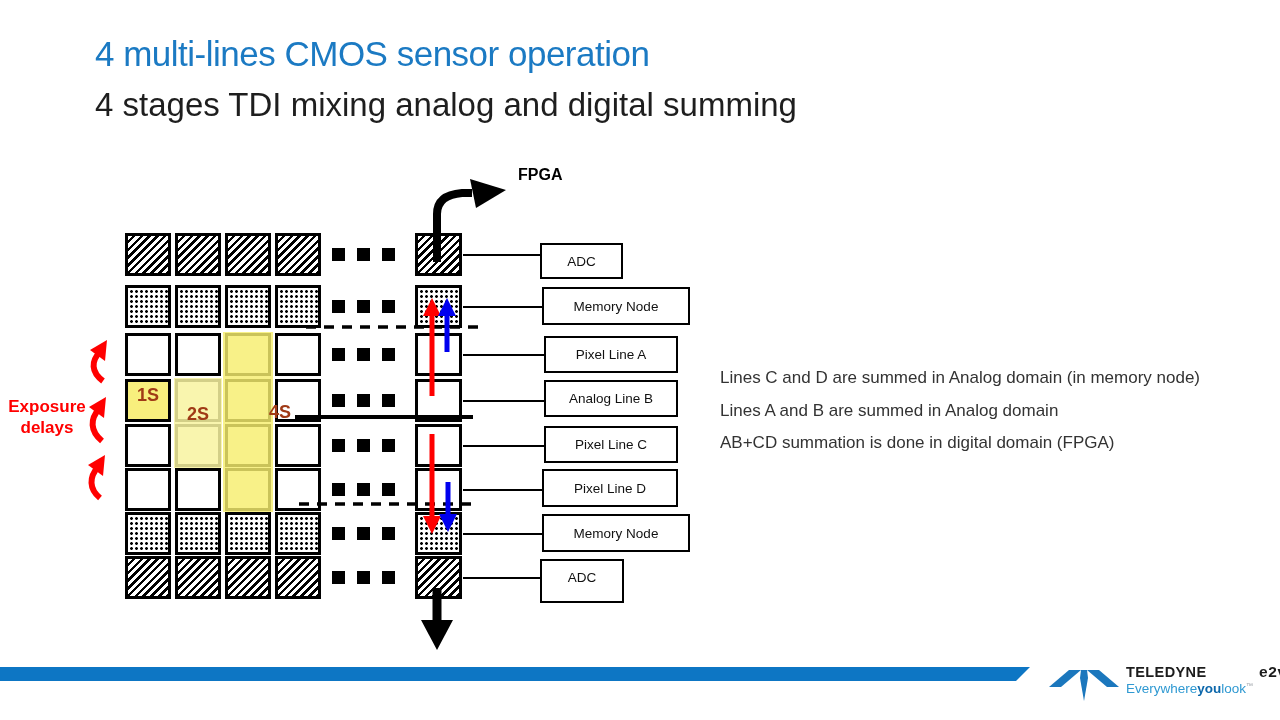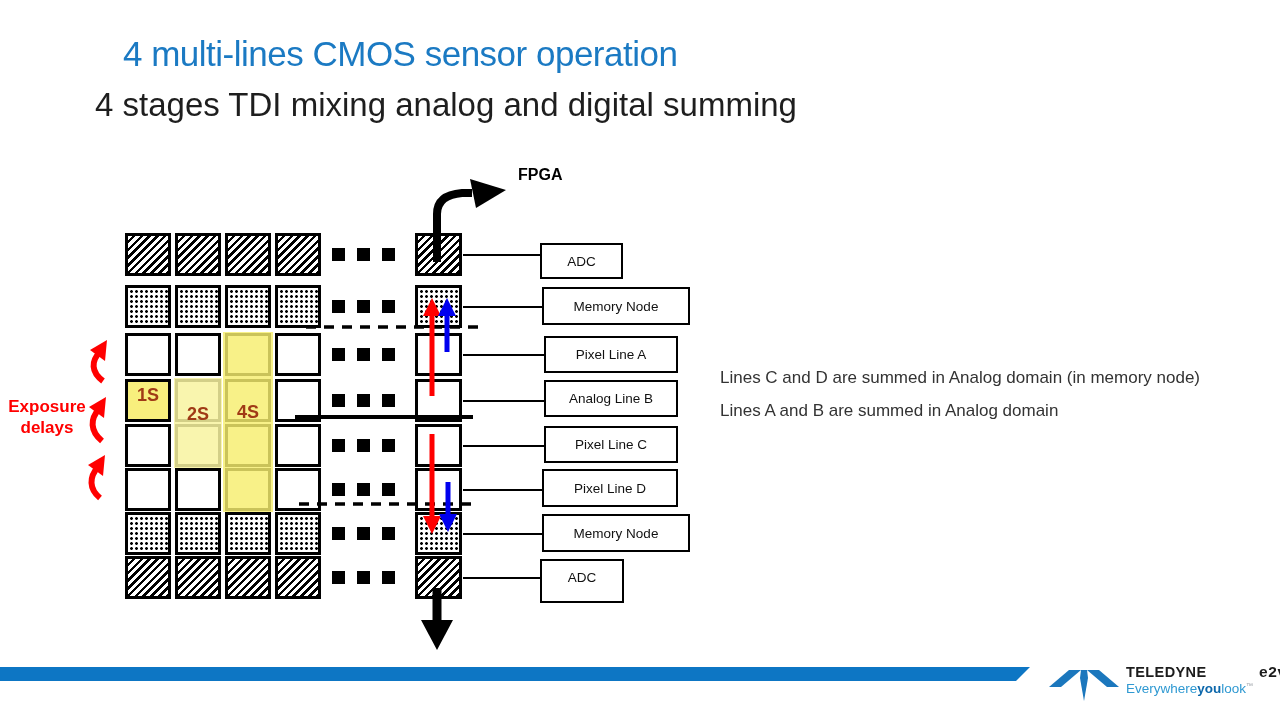--- a/index.html
+++ b/index.html
@@ -1,20 +1,20 @@
 <!DOCTYPE html>
 <html><head>
 <meta charset="utf-8">
 <style>
   html,body{margin:0;padding:0;background:#fff;}
   .slide{position:relative;width:1280px;height:720px;background:#fff;overflow:hidden;
          font-family:"Liberation Sans", sans-serif;}
 
   .title{position:absolute;left:95px;top:34px;font-size:35px;color:#1b7ac3;
-         letter-spacing:-0.5px;white-space:nowrap;margin-left:28px;}
+         letter-spacing:-0.5px;white-space:nowrap;}
   .subtitle{position:absolute;left:95px;top:86px;font-size:33px;color:#1e1e1e;white-space:nowrap;}
 
   
   .cell{position:absolute;width:46px;height:43px;background:#fff;border:3px solid #000;
         box-sizing:border-box;}
   .cell.hatch{background-image:repeating-linear-gradient(135deg,#fff 0 3px,#000 3px 5.5px);}
   .cell.dots{background-image:radial-gradient(#000 1.3px,transparent 1.5px);
              background-size:5px 5px;background-position:1px 1px;}
   .dot{position:absolute;width:13px;height:13px;background:#000;}
 
@@ -128,21 +128,21 @@
       <div class="dot" style="left: 332px; top: 571px;"></div>
       <div class="dot" style="left: 357px; top: 571px;"></div>
       <div class="dot" style="left: 382px; top: 571px;"></div>
     </div>
 
   <div class="ovl ovl-4s"></div>
   <div class="ovl ovl-2s"></div>
   <div class="ovl ovl-1s"></div>
   <div class="stage-label" style="left:125px;top:385px;">1S</div>
   <div class="stage-label" style="left:175px;top:404px;">2S</div>
-  <div class="stage-label" style="left:225px;top:402px;">4S</div>
+  <div class="stage-label" style="left:225px;top:402px;padding-left:32px;">4S</div>
 
   <svg class="arrow-layer" width="1280" height="720">
 
     <line x1="306" y1="327" x2="480" y2="327" stroke="#000" stroke-width="3.5" stroke-dasharray="10 8"></line>
     <line x1="299" y1="504" x2="479" y2="504" stroke="#000" stroke-width="3.5" stroke-dasharray="10 8"></line>
 
     <line x1="295" y1="417" x2="473" y2="417" stroke="#000" stroke-width="4"></line>
 
     <g stroke="#000" stroke-width="2">
       <line x1="463" y1="255" x2="542" y2="255"></line>
@@ -190,20 +190,21 @@
       <div class="dbox" style="left: 544px; top: 380px; width: 134px; height: 37px;">Analog Line B</div>
       <div class="dbox" style="left: 544px; top: 426px; width: 134px; height: 37px;">Pixel Line C</div>
       <div class="dbox" style="left: 542px; top: 469px; width: 136px; height: 38px;">Pixel Line D</div>
       <div class="dbox" style="left: 542px; top: 514px; width: 148px; height: 38px;">Memory Node</div>
       <div class="dbox adc-bottom" style="left: 540px; top: 559px; width: 84px; height: 44px;">ADC</div>
     </div>
 
   <div class="notes">
     <p>Lines C and D are summed in Analog domain (in memory node)</p>
     <p>Lines A and B are summed in Analog domain</p>
+    <p>AB+CD summation is done in digital domain (FPGA)</p>
   </div>
 
   <div class="footer-bar"></div>
   <svg class="logo" viewBox="0 0 72 34">
     <polygon points="1,18 21,1 33,1 13,18" fill="#1b77bd"></polygon>
     <polygon points="39,1 51,1 71,18 59,18" fill="#1b77bd"></polygon>
     <polygon points="33,1 39,1 40,9 36,32 32,9" fill="#1b77bd"></polygon>
   </svg>
   <div class="brand-line">
     <span class="brand-teledyne">TELEDYNE</span>

